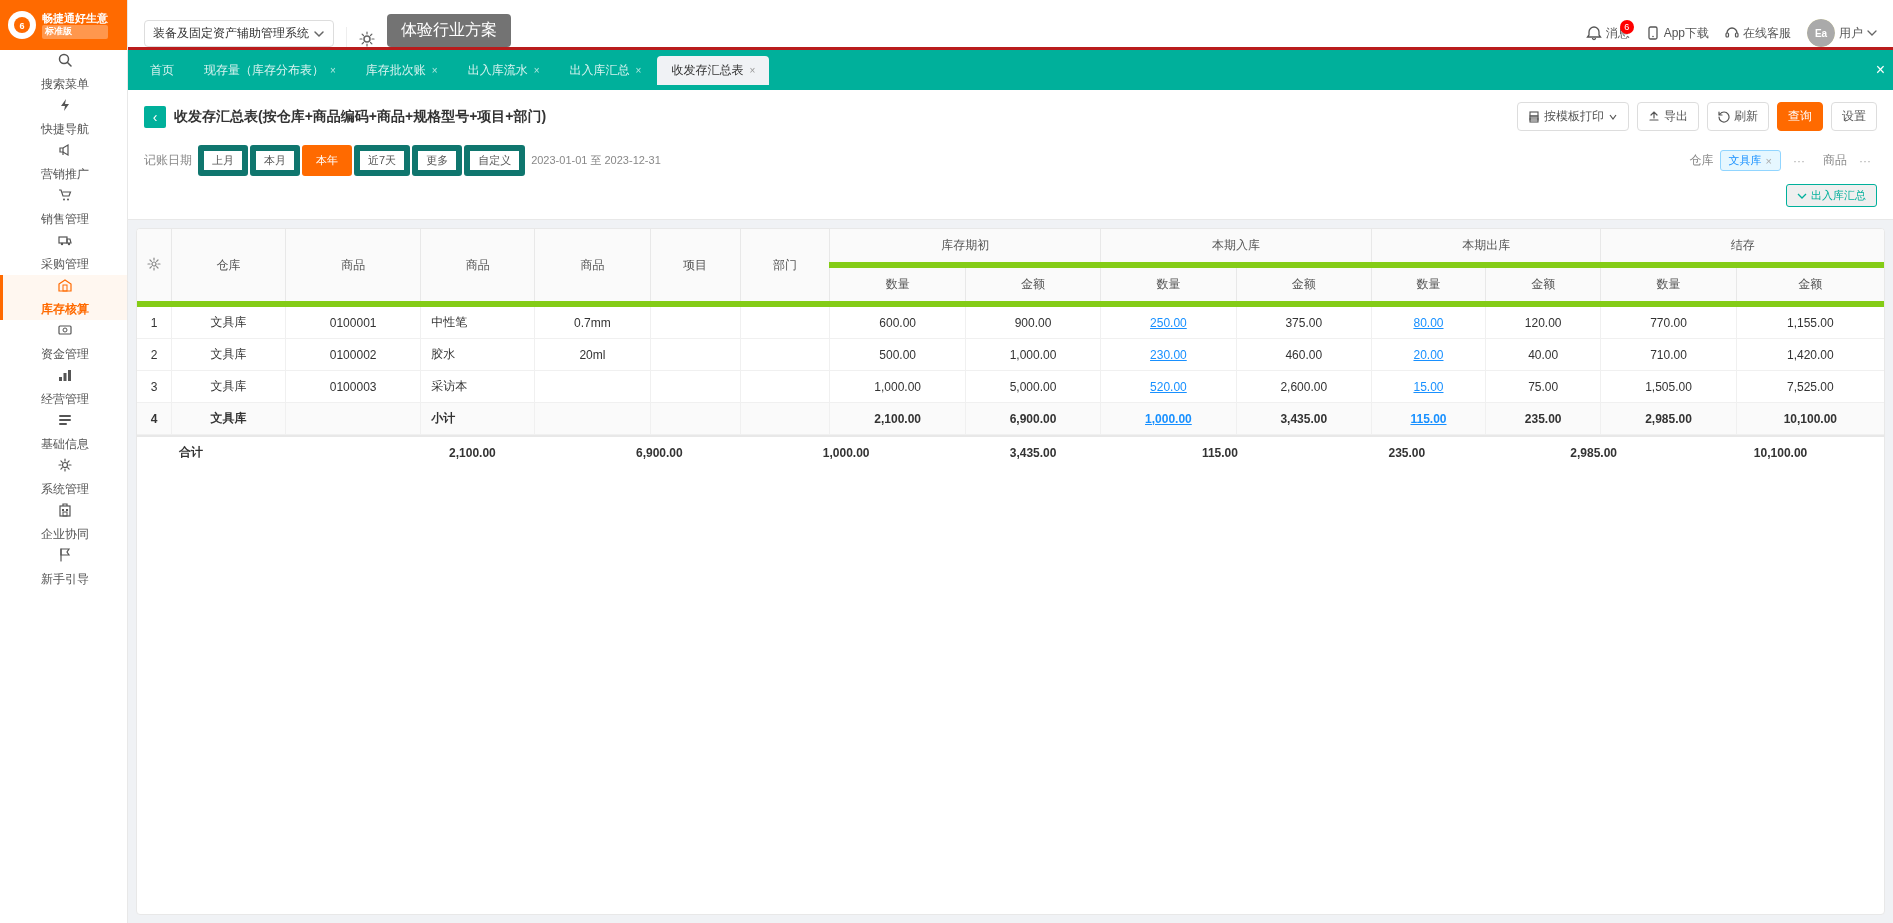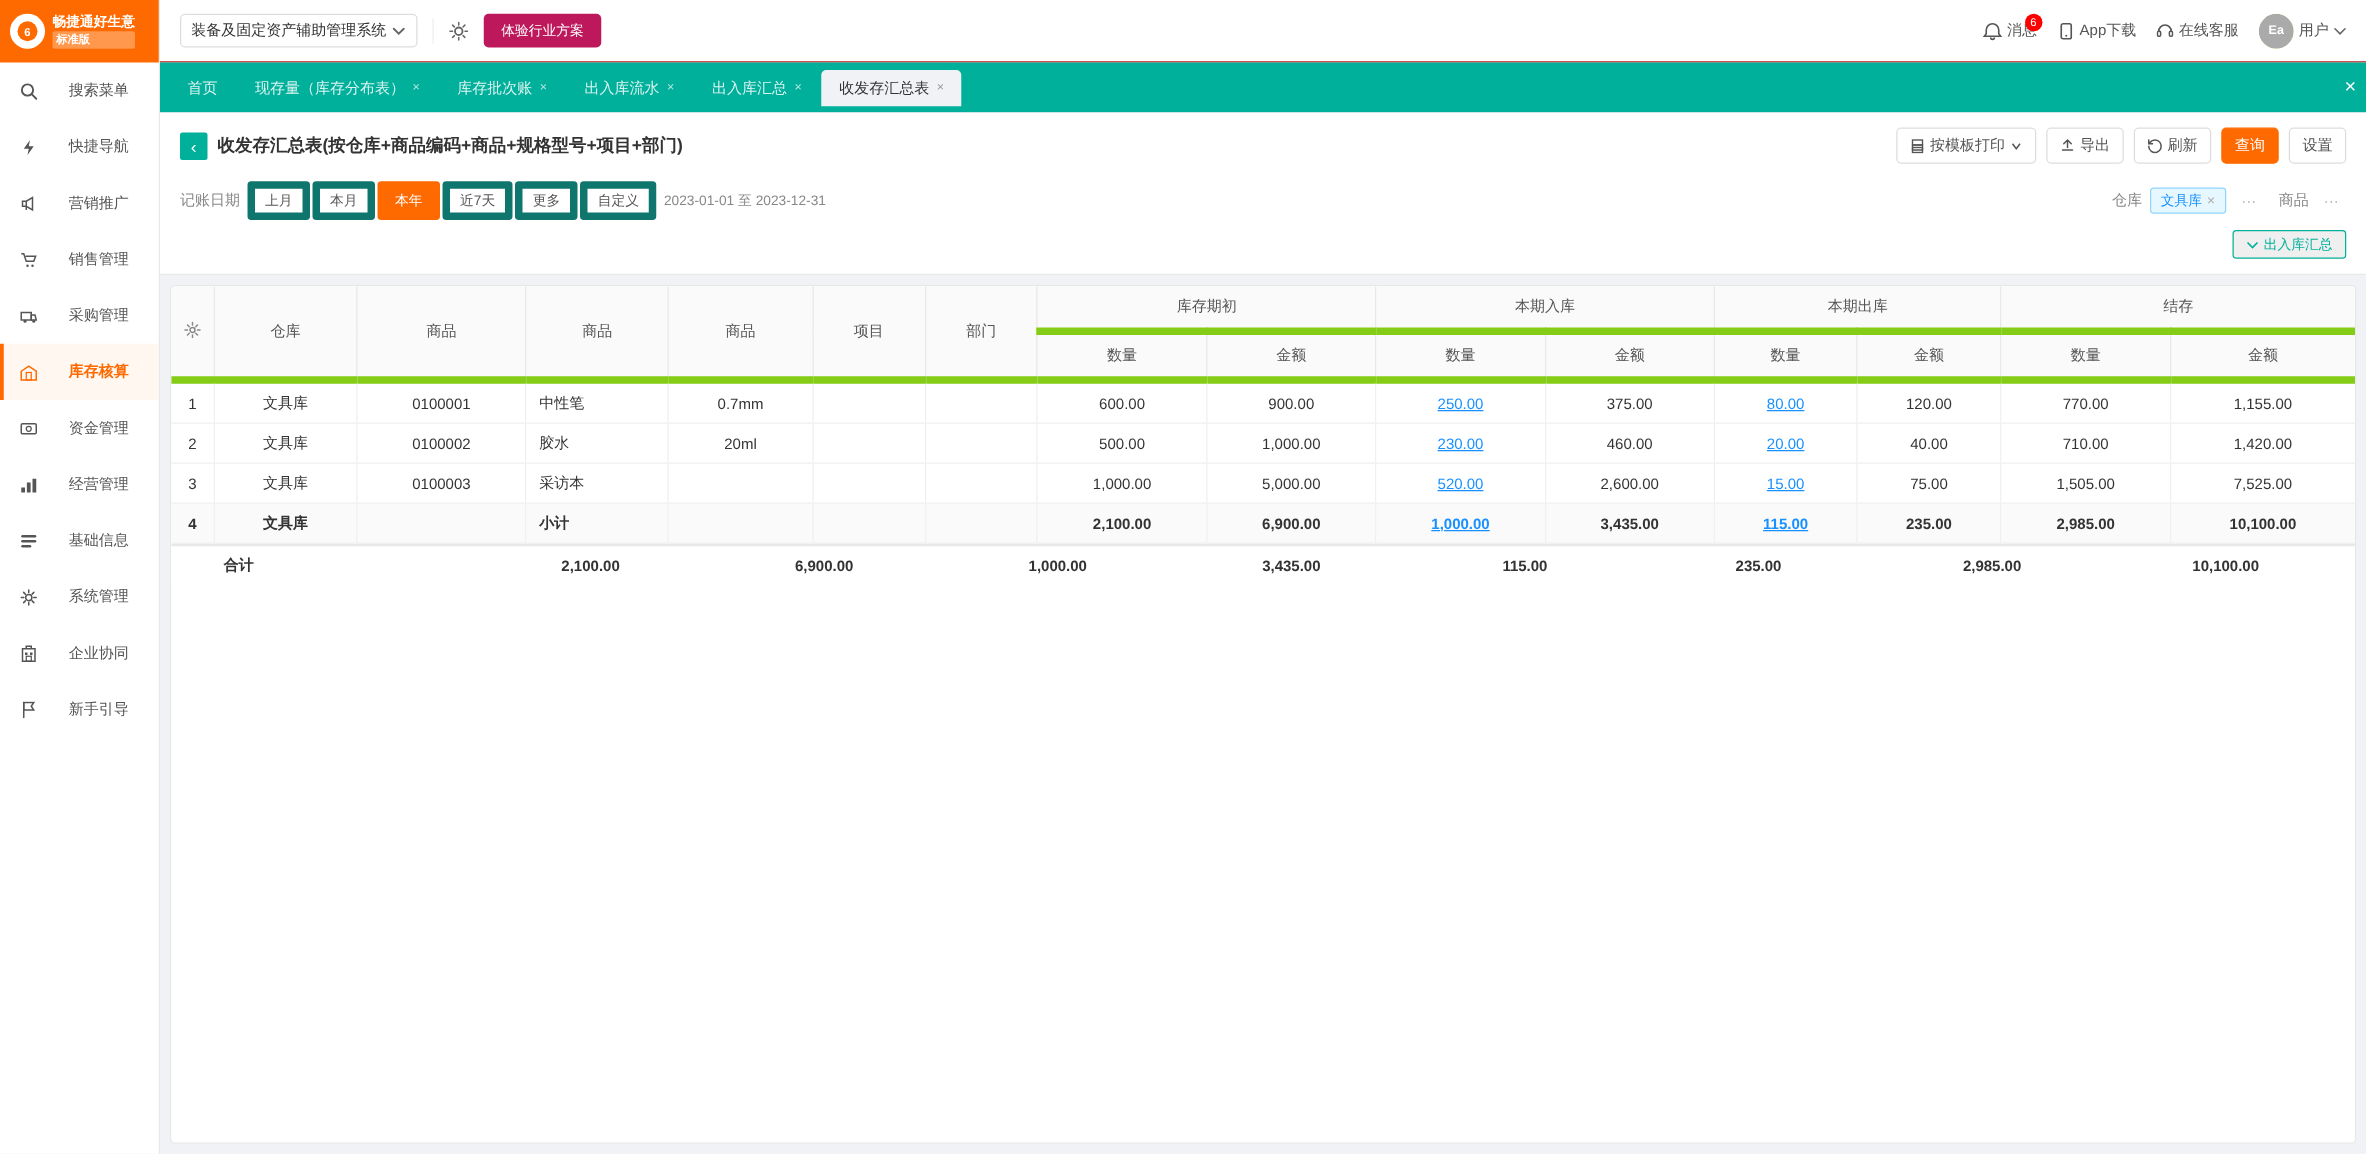--- a/index.html
+++ b/index.html
@@ -6,31 +6,31 @@
     body { font-family: 'Microsoft YaHei', Arial, sans-serif; font-size: 12px; background: #f0f2f5; color: #333; display: flex; height: 923px; overflow: hidden; }
 
     
     .sidebar { width: 128px; background: #fff; display: flex; flex-direction: column; border-right: 1px solid #e8e8e8; flex-shrink: 0; }
     .sidebar-logo { background: #ff6a00; padding: 10px 8px; display: flex; align-items: center; gap: 6px; color: white; font-size: 11px; font-weight: bold; height: 50px; }
     .sidebar-logo .logo-icon { width: 28px; height: 28px; background: white; border-radius: 50%; display: flex; align-items: center; justify-content: center; }
     .sidebar-logo .logo-icon svg { width: 18px; height: 18px; }
     .sidebar-logo-text { line-height: 1.3; }
     .sidebar-badge { font-size: 9px; background: rgba(255,255,255,0.3); padding: 1px 3px; border-radius: 2px; }
     .sidebar-menu { flex: 1; overflow-y: auto; }
-    .sidebar-item { display: flex; align-items: center; gap: 24px; padding: 14px 12px; cursor: pointer; color: #555; font-size: 12px; border-left: 3px solid transparent; }
+    .sidebar-item { display: flex; align-items: center; gap: 8px; padding: 2px 12px; cursor: pointer; color: #555; font-size: 12px; border-left: 3px solid transparent; flex-direction: column; }
     .sidebar-item.active { background: #fff7f0; color: #ff6a00; border-left-color: #ff6a00; font-weight: bold; }
     .sidebar-item .icon { width: 16px; height: 16px; display: flex; align-items: center; justify-content: center; flex-shrink: 0; }
 
     
     .main { flex: 1; display: flex; flex-direction: column; overflow: hidden; }
 
     
-    .top-header { height: 50px; background: #fff; display: flex; align-items: center; padding: 0 16px; border-bottom: 1px solid #b91c1c; gap: 12px; flex-shrink: 0; }
+    .top-header { height: 50px; background: #fff; display: flex; align-items: flex-end; padding: 0 16px; border-bottom: 3px solid #b91c1c; gap: 12px; flex-shrink: 0; }
     .system-select { display: flex; align-items: center; gap: 4px; border: 1px solid #ddd; border-radius: 4px; padding: 4px 8px; cursor: pointer; font-size: 12px; }
-    .trial-btn { background: #be185d; color: white; border: none; border-radius: 4px; padding: 6px 14px; cursor: pointer; font-size: 11px; }
+    .trial-btn { background: #737373; color: white; border: none; border-radius: 4px; padding: 6px 14px; cursor: pointer; font-size: 16px; }
     .header-actions { display: flex; align-items: center; gap: 16px; }
     .header-action-item { display: flex; align-items: center; gap: 4px; cursor: pointer; color: #555; font-size: 12px; position: relative; }
     .badge { background: #f00; color: white; border-radius: 50%; width: 14px; height: 14px; font-size: 9px; display: flex; align-items: center; justify-content: center; position: absolute; top: -6px; right: -6px; }
     .user-avatar { width: 28px; height: 28px; background: #fef9c3; border-radius: 50%; display: flex; align-items: center; justify-content: center; font-size: 11px; overflow: hidden; font-weight: bold; }
 
     
     .tab-bar { height: 40px; background: #00b09b; display: flex; align-items: center; padding: 0 8px; gap: 2px; flex-shrink: 0; overflow: hidden; }
     .tab { display: flex; align-items: center; gap: 6px; padding: 6px 14px; cursor: pointer; color: rgba(255,255,255,0.85); font-size: 12px; border-radius: 4px 4px 0 0; white-space: nowrap; }
     .tab.active { background: #f0f2f5; color: #333; font-weight: 500; }
     .tab .close { color: rgba(255,255,255,0.7); font-size: 10px; cursor: pointer; }

